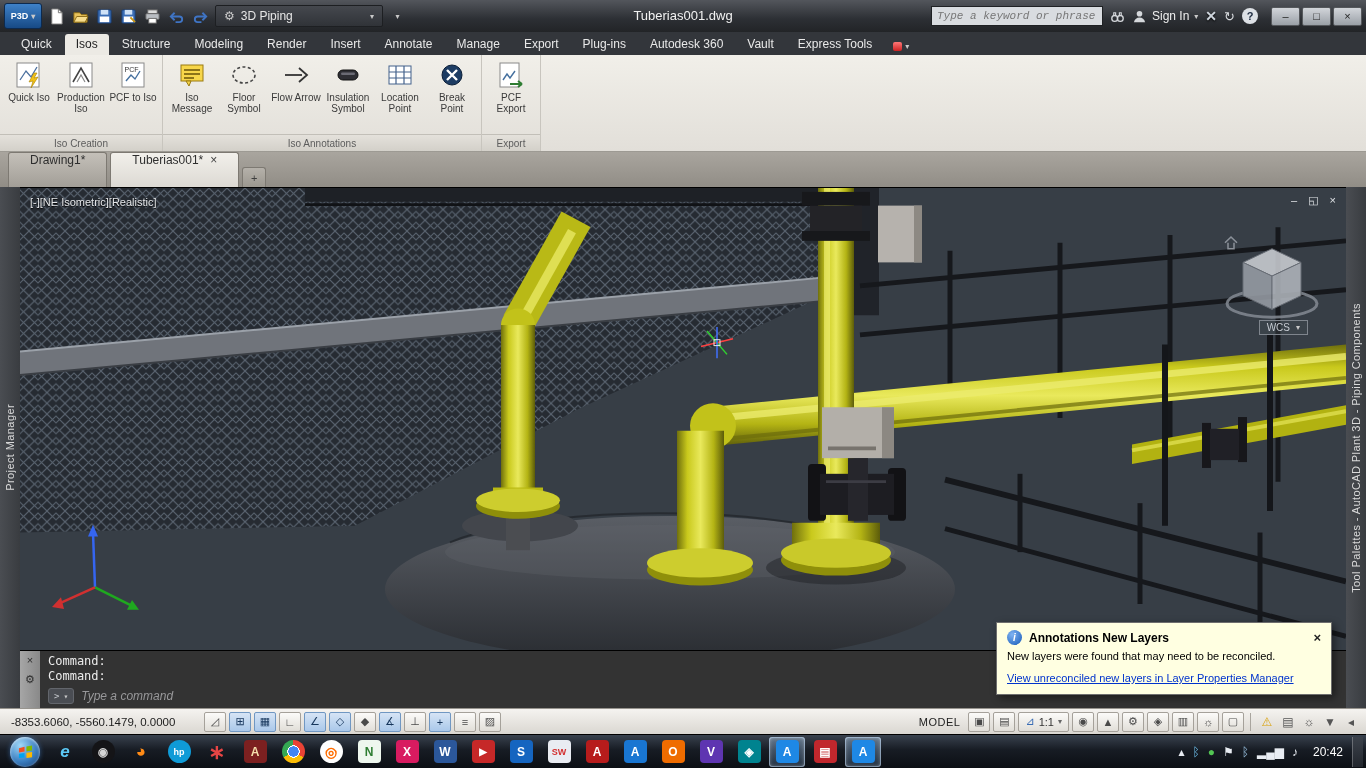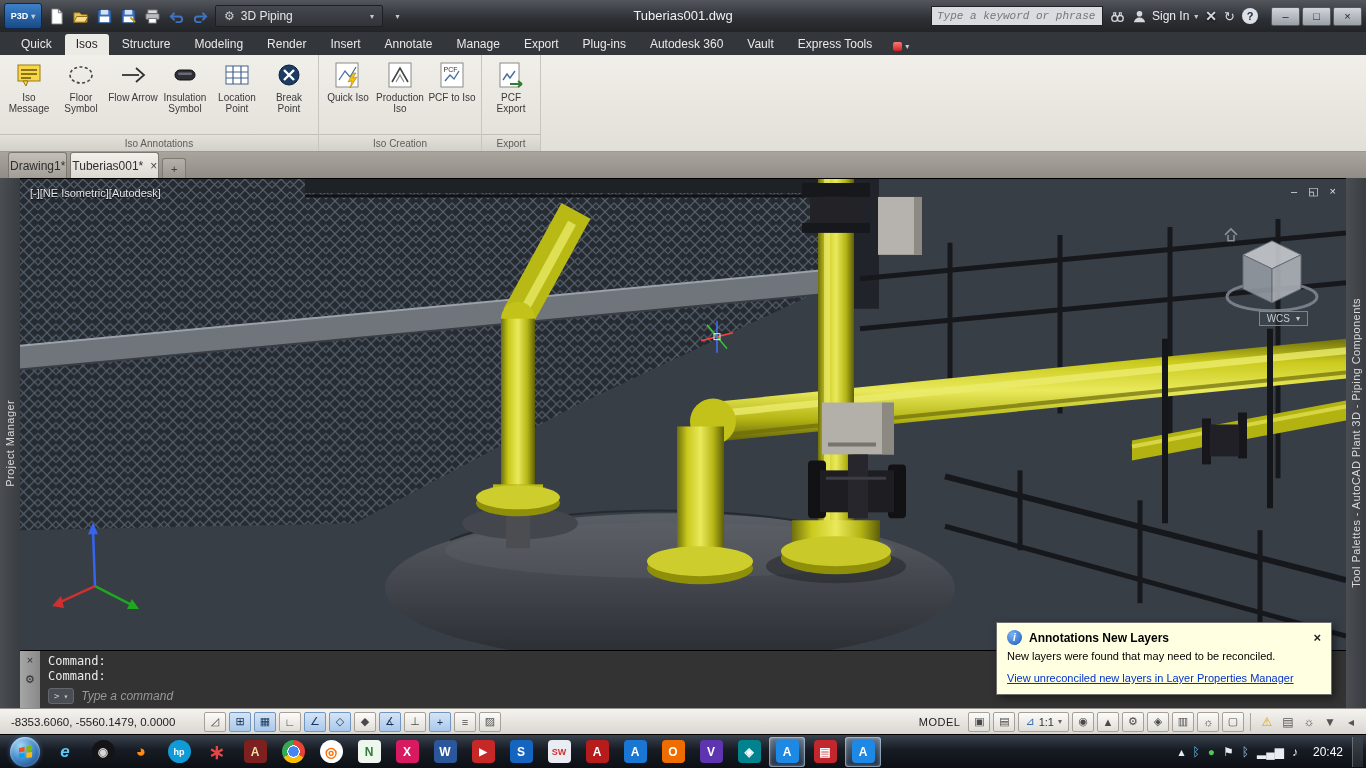--- a/index.html
+++ b/index.html
@@ -39,21 +39,21 @@
   .rpanel-body{flex:1;display:flex;padding:2px 3px}
   .bigbtn{width:52px;border:none;background:transparent;display:flex;flex-direction:column;align-items:center;padding:3px 1px 0;font-family:inherit}
   .bicon{width:30px;height:30px;margin-bottom:2px}
   .bicon svg{width:30px;height:30px}
   .blabel{font-size:10px;line-height:11px;color:#3a3a3a;text-align:center}
   .rpanel-cap{height:17px;display:flex;align-items:center;justify-content:center;font-size:10px;color:#5c5c5c;background:linear-gradient(#e4e1db,#d3d0c9);border-top:1px solid #c2bfb8}
   .ribbon-fill{flex:1}
 
   
   .dtabs{flex:0 0 26px;background:linear-gradient(#a9a59e,#918d86);display:flex;align-items:flex-end;padding-left:8px;gap:3px}
-  .dtab{height:26px;display:flex;align-items:center;gap:7px;padding:0 1px;font-size:12px;color:#2e2e2e;border:1px solid #7d7972;border-bottom:none;border-radius:3px 3px 0 0;background:linear-gradient(#c4c0b9,#a29e97)}
+  .dtab{height:35px;display:flex;gap:7px;padding:0 21px;font-size:12px;color:#2e2e2e;border:1px solid #7d7972;border-bottom:none;border-radius:3px 3px 0 0;background:linear-gradient(#c4c0b9,#a29e97)}
   .dtab.active{background:linear-gradient(#f2f0eb,#dcd9d3)}
   .dclose{font-size:12px;color:#444}
   .newtab{width:24px;height:20px;border:1px solid #7d7972;border-bottom:none;border-radius:3px 3px 0 0;background:linear-gradient(#b5b1aa,#9b978f);display:grid;place-items:center;font-size:11px;color:#3e3e3e}
 
   
   .main{flex:1;display:flex;background:#1d2025;min-height:0}
   .strip{flex:0 0 20px;background:linear-gradient(90deg,#4a4d52,#393c40);color:#dadada;font-size:11px;display:flex;align-items:center;justify-content:center;overflow:hidden}
   .strip span{writing-mode:vertical-rl;transform:rotate(180deg);white-space:nowrap;letter-spacing:.4px}
   .center{flex:1;display:flex;flex-direction:column;min-width:0}
   .viewport{flex:1;position:relative;background:#373e46;border-top:1px solid #000;overflow:hidden}
@@ -227,20 +227,49 @@
         <span class="caret">▾</span>
       </div>
     </nav>
 
   <div class="ribbon">
     <div style="display:flex" id="ribbon-panels">
         <section class="rpanel">
           <div class="rpanel-body">
             <button class="bigbtn">
               <span class="bicon"><svg viewBox="0 0 30 30">
+                  <rect x="3" y="3" width="22" height="24" fill="#fff" stroke="#8a8a8a"></rect>
+                  <path d="M6 20l6-9 5 6 6-10" stroke="#4a6f9e" fill="none" stroke-width="1.3"></path>
+                  <path d="M20 13l-5 9 4-1-2 7 7-11-4 1 3-5z" fill="#f2c218" stroke="#a87f00" stroke-width="0.6"></path>
+                </svg></span>
+              <span class="blabel">Quick Iso</span>
+            </button>
+            <button class="bigbtn">
+              <span class="bicon"><svg viewBox="0 0 30 30">
+                  <rect x="4" y="3" width="22" height="24" fill="#fff" stroke="#8a8a8a"></rect>
+                  <path d="M7 22L15 8l8 14" stroke="#444" fill="none" stroke-width="1.6"></path>
+                  <path d="M11 22l4-7 4 7" stroke="#888" fill="none" stroke-width="1.2"></path>
+                </svg></span>
+              <span class="blabel">Production Iso</span>
+            </button>
+            <button class="bigbtn">
+              <span class="bicon"><svg viewBox="0 0 30 30">
+                  <rect x="4" y="3" width="22" height="24" fill="#fff" stroke="#8a8a8a"></rect>
+                  <text x="6.5" y="12" font-size="7" fill="#333" font-family="sans-serif">PCF</text>
+                  <path d="M8 21l5-6 4 4 5-8" stroke="#446f9e" fill="none" stroke-width="1.4"></path>
+                </svg></span>
+              <span class="blabel">PCF to Iso</span>
+            </button>
+          </div>
+          <div class="rpanel-cap">Iso Creation</div>
+        </section>
+        <section class="rpanel">
+          <div class="rpanel-body">
+            <button class="bigbtn">
+              <span class="bicon"><svg viewBox="0 0 30 30">
                   <rect x="4" y="5" width="22" height="16" fill="#f7d64a" stroke="#9a7b10"></rect>
                   <path d="M7 10h16M7 14h16M7 18h10" stroke="#6b5408" stroke-width="1.3"></path>
                   <path d="M9 21l3 5 2-5z" fill="#f7d64a" stroke="#9a7b10"></path>
                 </svg></span>
               <span class="blabel">Iso Message</span>
             </button>
             <button class="bigbtn">
               <span class="bicon"><svg viewBox="0 0 30 30">
                   <ellipse cx="15" cy="15" rx="11" ry="8" fill="none" stroke="#444" stroke-width="1.6" stroke-dasharray="3 2.4"></ellipse>
                 </svg></span>
@@ -269,49 +298,20 @@
             </button>
             <button class="bigbtn">
               <span class="bicon"><svg viewBox="0 0 30 30">
                   <circle cx="15" cy="15" r="10" fill="#1d3c63" stroke="#0c1f38"></circle>
                   <path d="M10 10l10 10M20 10L10 20" stroke="#fff" stroke-width="2.4"></path>
                 </svg></span>
               <span class="blabel">Break Point</span>
             </button>
           </div>
           <div class="rpanel-cap">Iso Annotations</div>
-        </section>
-        <section class="rpanel">
-          <div class="rpanel-body">
-            <button class="bigbtn">
-              <span class="bicon"><svg viewBox="0 0 30 30">
-                  <rect x="3" y="3" width="22" height="24" fill="#fff" stroke="#8a8a8a"></rect>
-                  <path d="M6 20l6-9 5 6 6-10" stroke="#4a6f9e" fill="none" stroke-width="1.3"></path>
-                  <path d="M20 13l-5 9 4-1-2 7 7-11-4 1 3-5z" fill="#f2c218" stroke="#a87f00" stroke-width="0.6"></path>
-                </svg></span>
-              <span class="blabel">Quick Iso</span>
-            </button>
-            <button class="bigbtn">
-              <span class="bicon"><svg viewBox="0 0 30 30">
-                  <rect x="4" y="3" width="22" height="24" fill="#fff" stroke="#8a8a8a"></rect>
-                  <path d="M7 22L15 8l8 14" stroke="#444" fill="none" stroke-width="1.6"></path>
-                  <path d="M11 22l4-7 4 7" stroke="#888" fill="none" stroke-width="1.2"></path>
-                </svg></span>
-              <span class="blabel">Production Iso</span>
-            </button>
-            <button class="bigbtn">
-              <span class="bicon"><svg viewBox="0 0 30 30">
-                  <rect x="4" y="3" width="22" height="24" fill="#fff" stroke="#8a8a8a"></rect>
-                  <text x="6.5" y="12" font-size="7" fill="#333" font-family="sans-serif">PCF</text>
-                  <path d="M8 21l5-6 4 4 5-8" stroke="#446f9e" fill="none" stroke-width="1.4"></path>
-                </svg></span>
-              <span class="blabel">PCF to Iso</span>
-            </button>
-          </div>
-          <div class="rpanel-cap">Iso Creation</div>
         </section>
         <section class="rpanel">
           <div class="rpanel-body">
             <button class="bigbtn">
               <span class="bicon"><svg viewBox="0 0 30 30">
                   <rect x="4" y="3" width="19" height="24" fill="#fff" stroke="#8a8a8a"></rect>
                   <path d="M7 20l4-6 3 4 5-7" stroke="#446f9e" fill="none" stroke-width="1.4"></path>
                   <path d="M14 24h12m0 0l-4-3m4 3l-4 3" stroke="#2e7d32" stroke-width="2" fill="none"></path>
                 </svg></span>
               <span class="blabel">PCF Export</span>
@@ -470,21 +470,21 @@
 
           <g opacity="0.85">
             <ellipse cx="1252" cy="118" rx="45" ry="14" fill="none" stroke="#848a93" stroke-width="3"></ellipse>
             <polygon points="1252,62 1281,76 1252,90 1223,76" fill="#cfd2d7" stroke="#70757d"></polygon>
             <polygon points="1223,76 1252,90 1252,124 1223,110" fill="#9aa0a8" stroke="#70757d"></polygon>
             <polygon points="1281,76 1252,90 1252,124 1281,110" fill="#b4b9c0" stroke="#70757d"></polygon>
             <path d="M1205,56 l6,-6 6,6 M1208,56 v6 h6 v-6" stroke="#9aa0a8" fill="none" stroke-width="1.5"></path>
           </g>
         </svg>
 
-        <div class="vplabel">[-][NE Isometric][Autodesk]</div>
+        <div class="vplabel">[-][NE Isometric][Realistic]</div>
         <div class="vpctl">
           <span>–</span>
           <span>◱</span>
           <span>×</span>
         </div>
         <div class="wcsbtn">
           <span>WCS</span>
           <span class="caret">▾</span>
         </div>
       </div>

